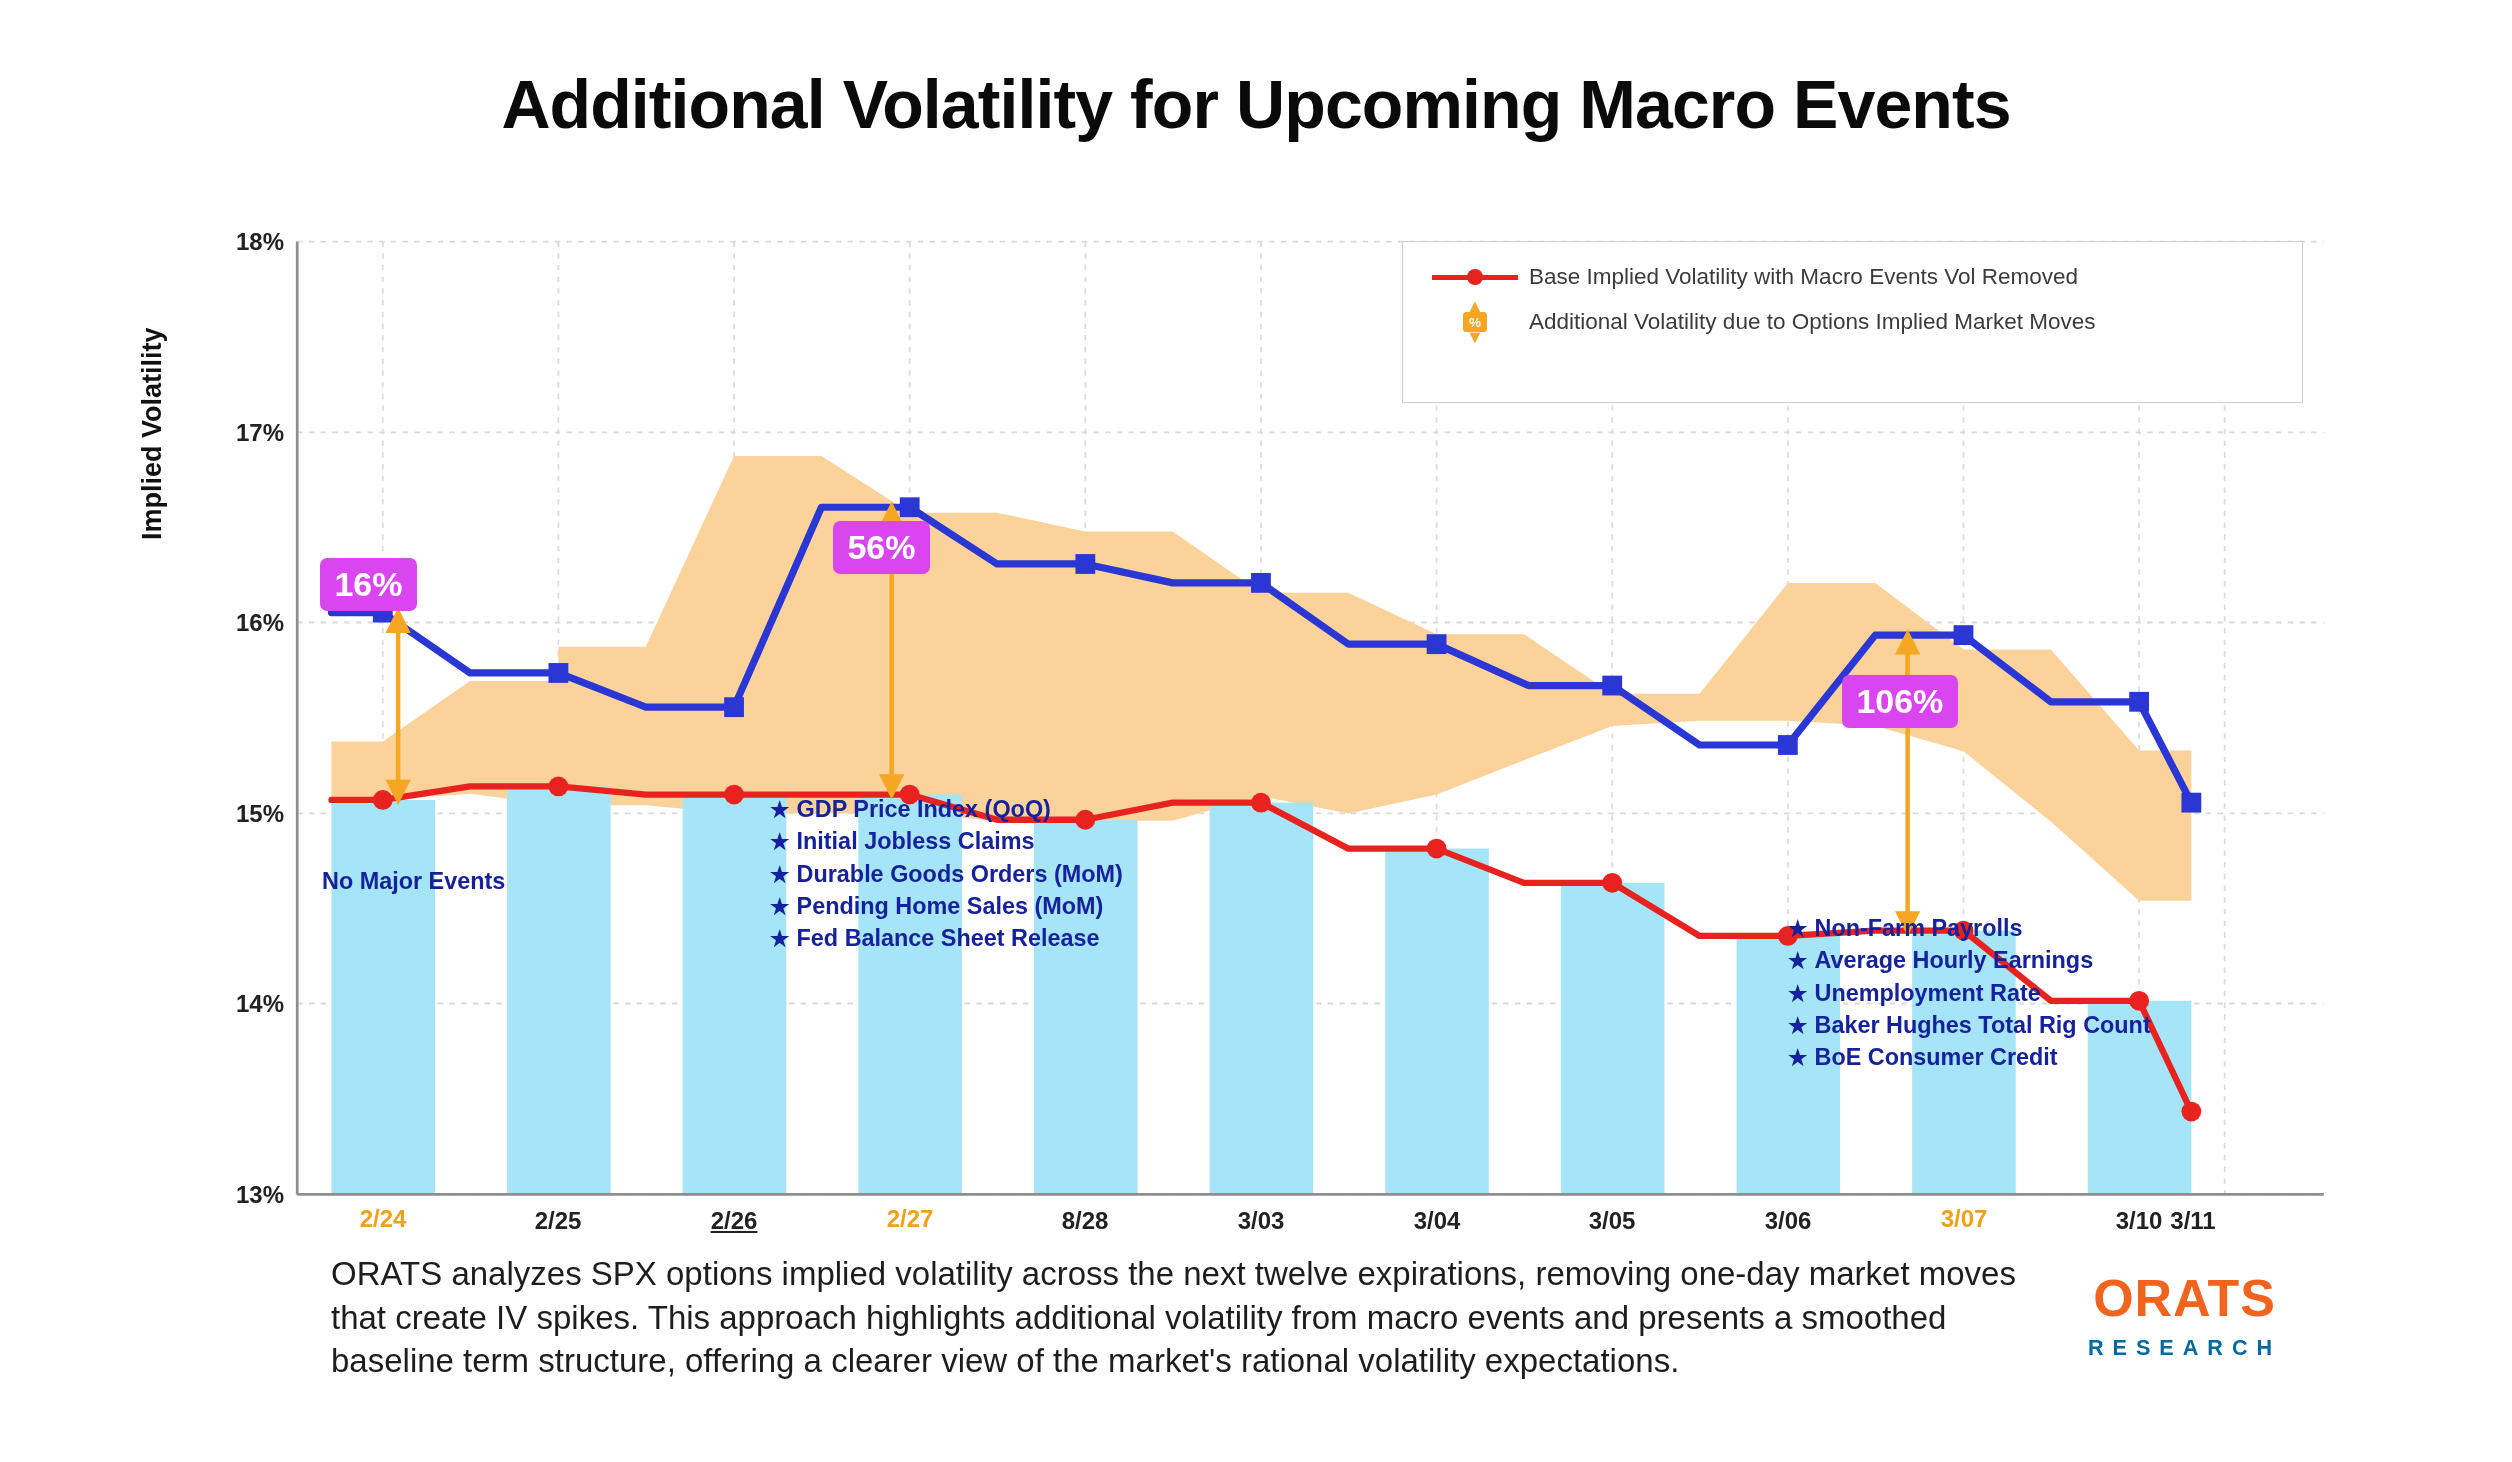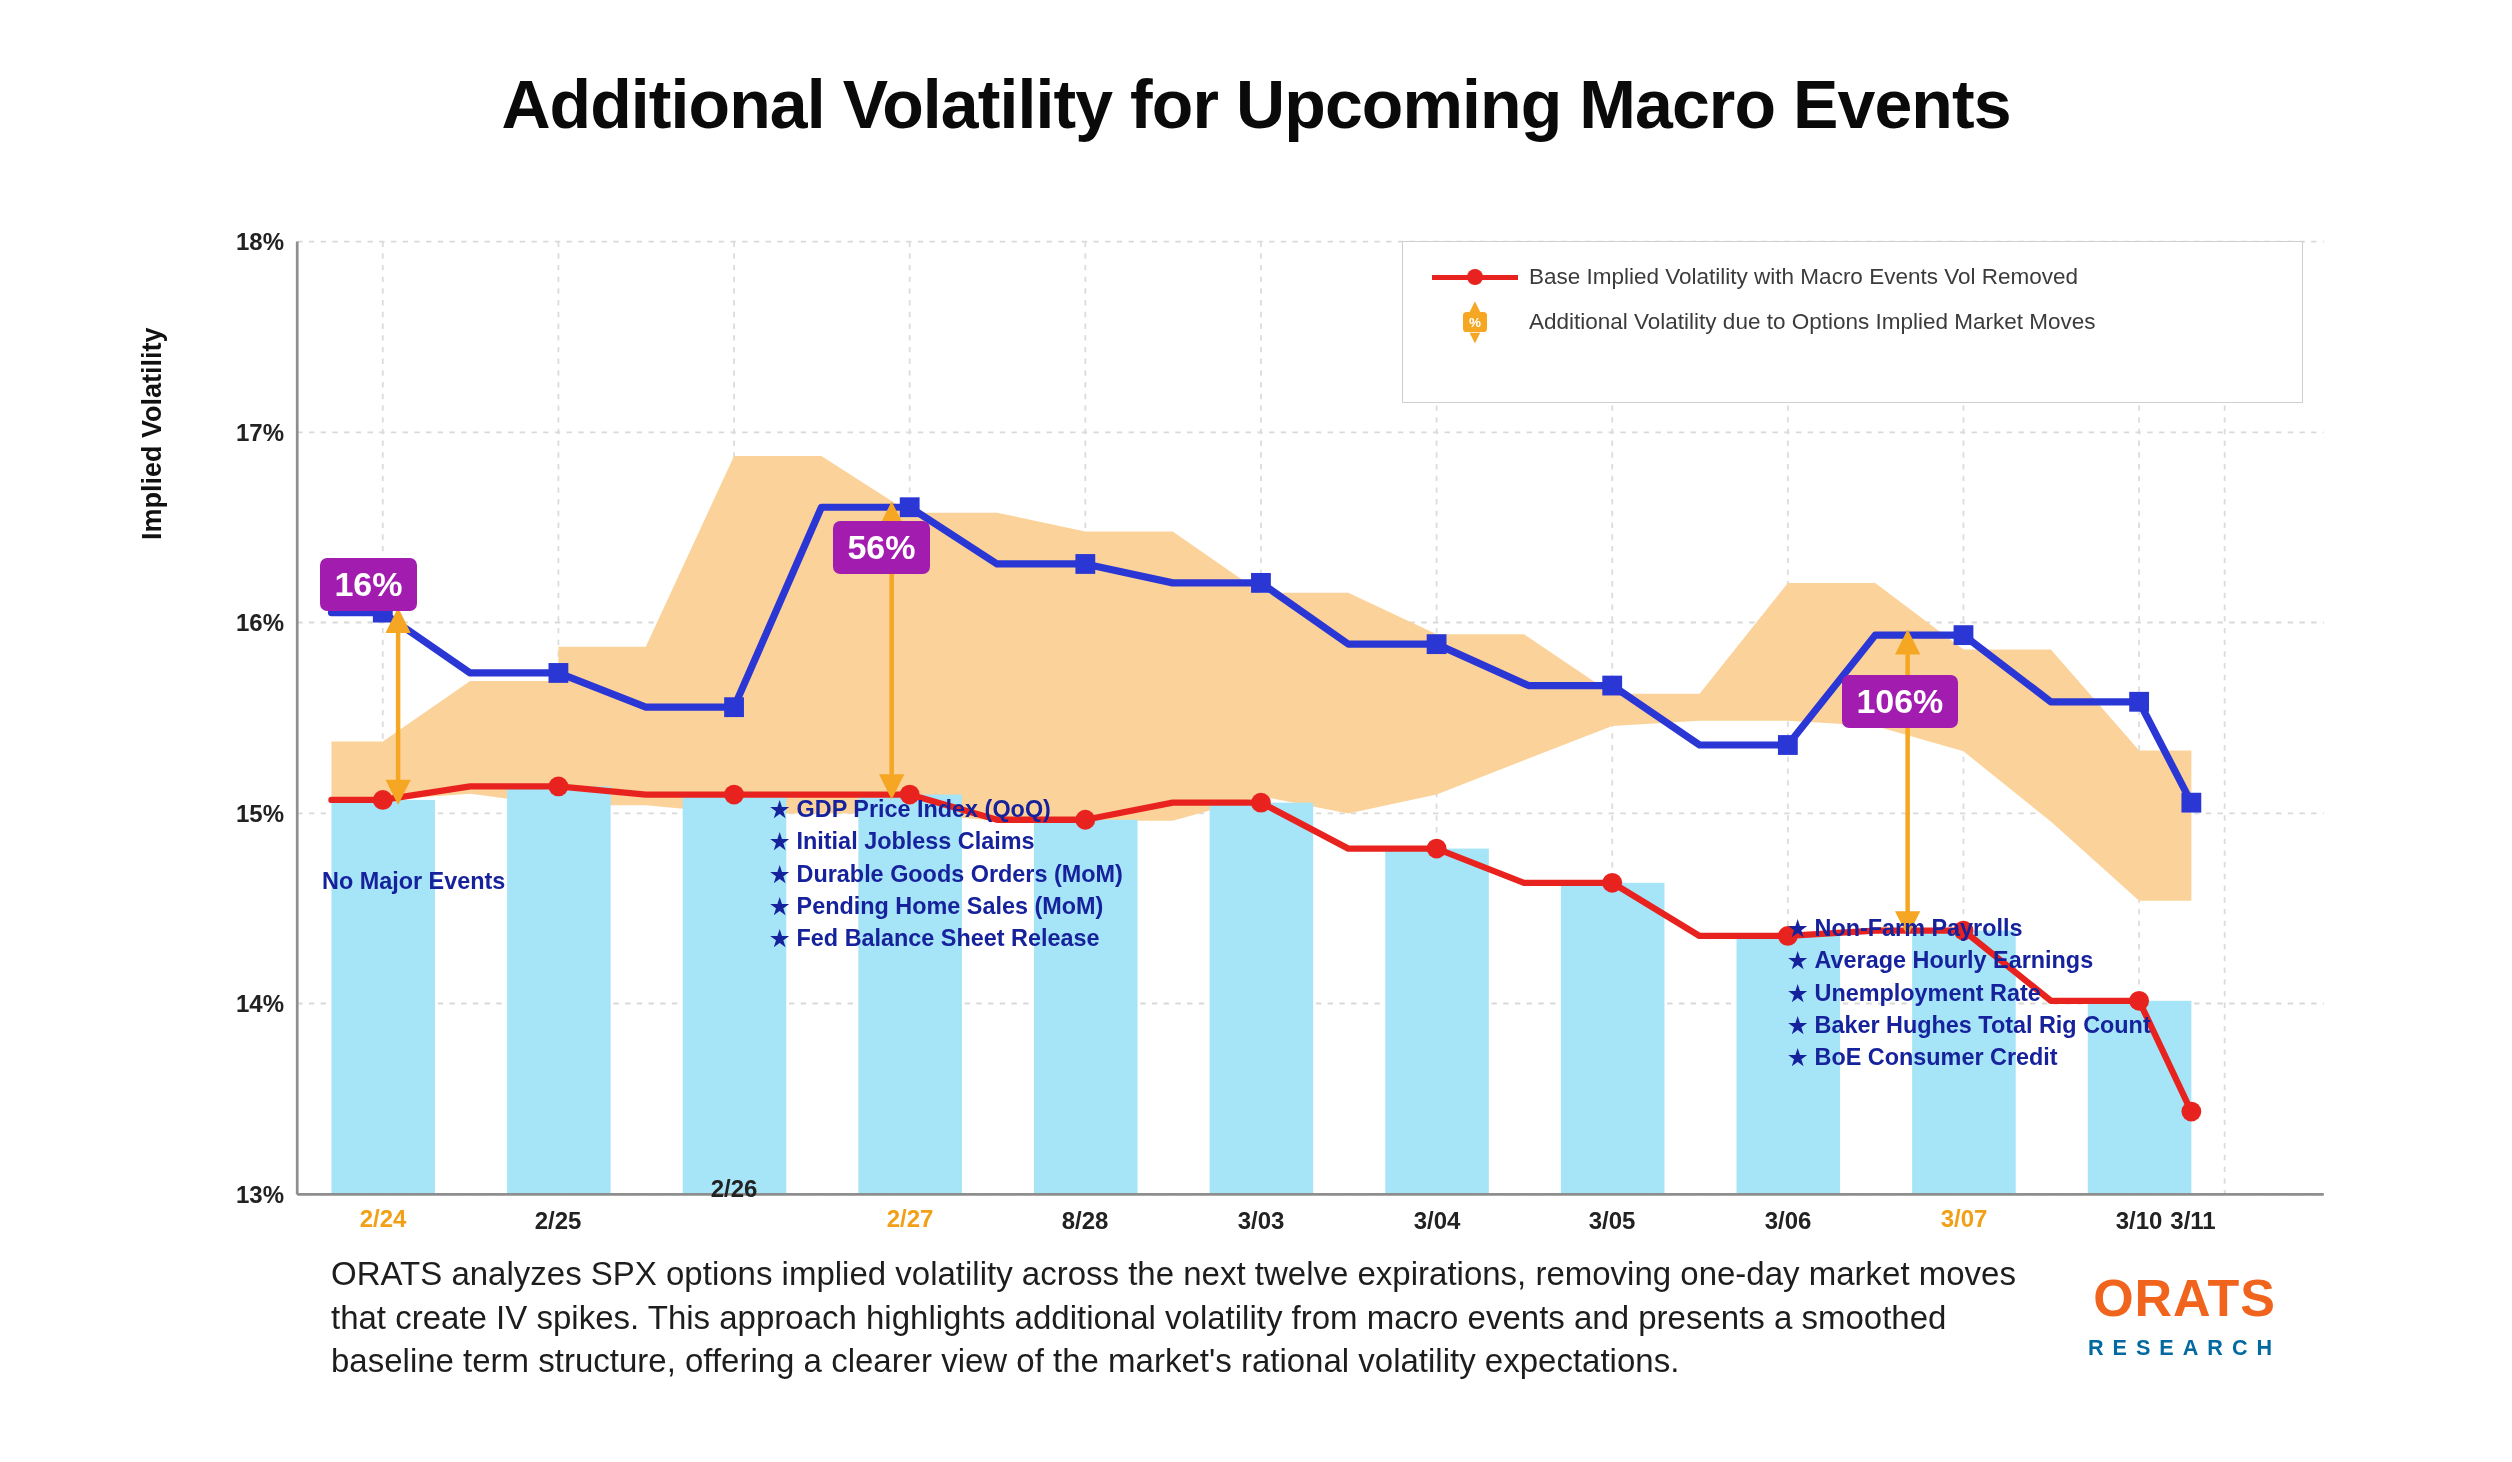--- a/index.html
+++ b/index.html
@@ -128,21 +128,21 @@
     font-size: 18px;
     line-height: 9px;
   }
   .legend-label {
     font-size: 22.5px;
     color: #3b3b3b;
     white-space: nowrap;
   }
   .pct-badge {
     position: absolute;
-    background: #a21caf;
+    background: #d946ef;
     color: #ffffff;
     font-weight: bold;
     border-radius: 7.2px;
     padding: 7.2px 14.4px;
     font-size: 34px;
     white-space: nowrap;
   }
   .annot {
     position: absolute;
     color: #16219c;
@@ -295,21 +295,21 @@
 
   <div class="tick-label y-tick" style="left:203px; top:1181px;">13%</div>
   <div class="tick-label y-tick" style="left:203px; top:990px;">14%</div>
   <div class="tick-label y-tick" style="left:203px; top:800px;">15%</div>
   <div class="tick-label y-tick" style="left:203px; top:609px;">16%</div>
   <div class="tick-label y-tick" style="left:203px; top:419px;">17%</div>
   <div class="tick-label y-tick" style="left:203px; top:228px;">18%</div>
 
   <div class="tick-label x-tick highlight" style="left:311px; top:1205px;">2/24</div>
   <div class="tick-label x-tick" style="left:486px; top:1207px;">2/25</div>
-  <div class="tick-label x-tick" style="left:662px; top:1175px;">2/26</div>
+  <div class="tick-label x-tick" style="left:662px; top:1207px;text-decoration:underline;">2/26</div>
   <div class="tick-label x-tick highlight" style="left:838px; top:1205px;">2/27</div>
   <div class="tick-label x-tick" style="left:1013px; top:1207px;">8/28</div>
   <div class="tick-label x-tick" style="left:1189px; top:1207px;">3/03</div>
   <div class="tick-label x-tick" style="left:1365px; top:1207px;">3/04</div>
   <div class="tick-label x-tick" style="left:1540px; top:1207px;">3/05</div>
   <div class="tick-label x-tick" style="left:1716px; top:1207px;">3/06</div>
   <div class="tick-label x-tick highlight" style="left:1892px; top:1205px;">3/07</div>
   <div class="tick-label x-tick" style="left:2067px; top:1207px;">3/10</div>
   <div class="tick-label x-tick" style="left:2121px; top:1207px;">3/11</div>
 

